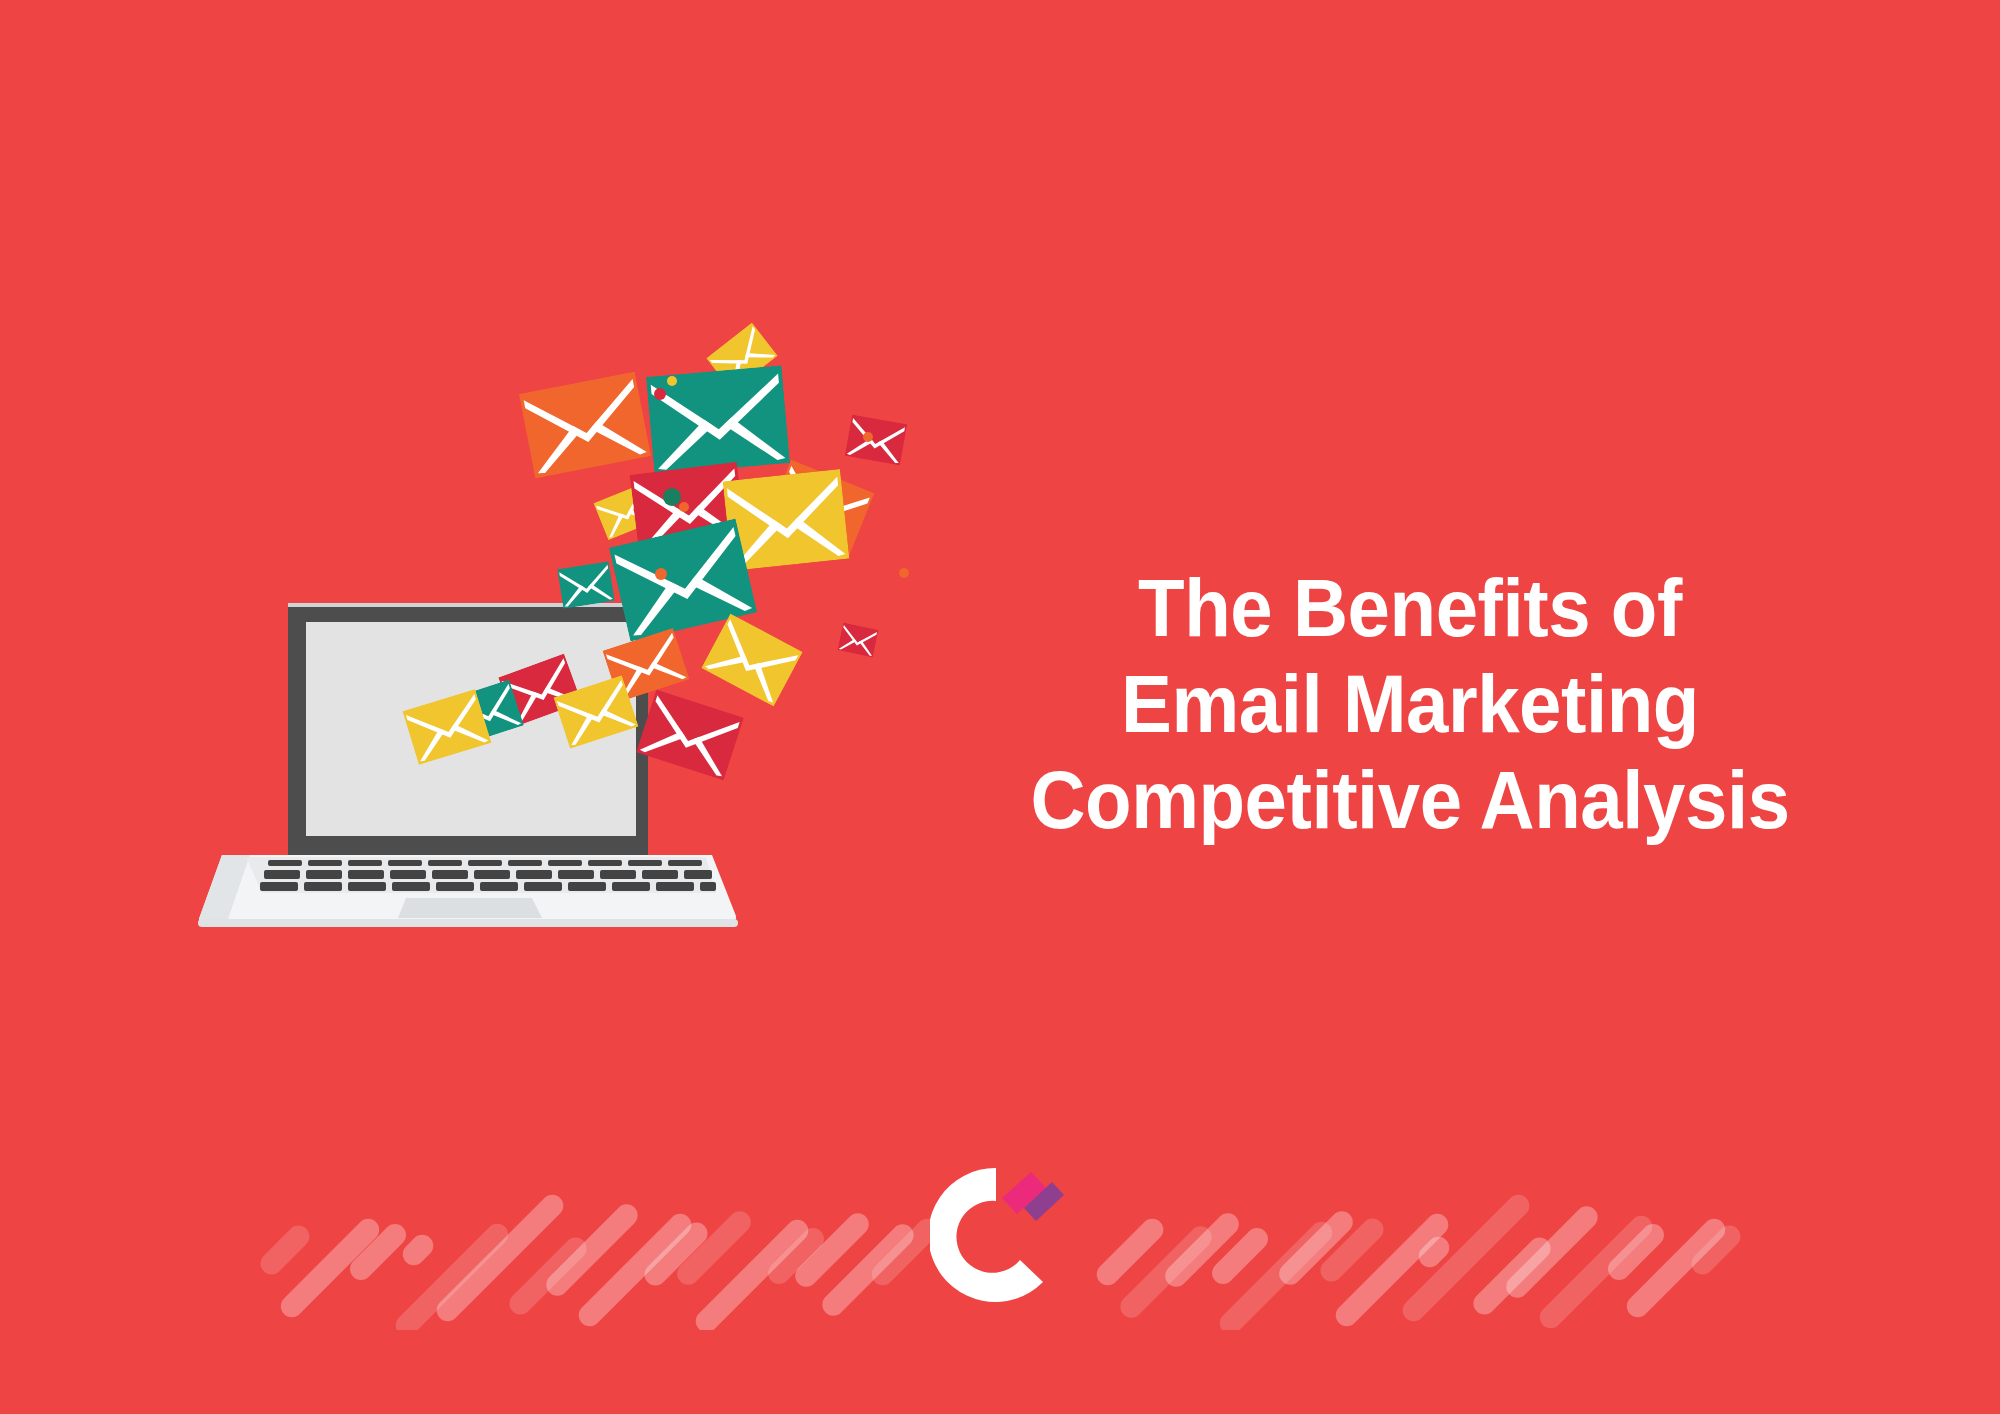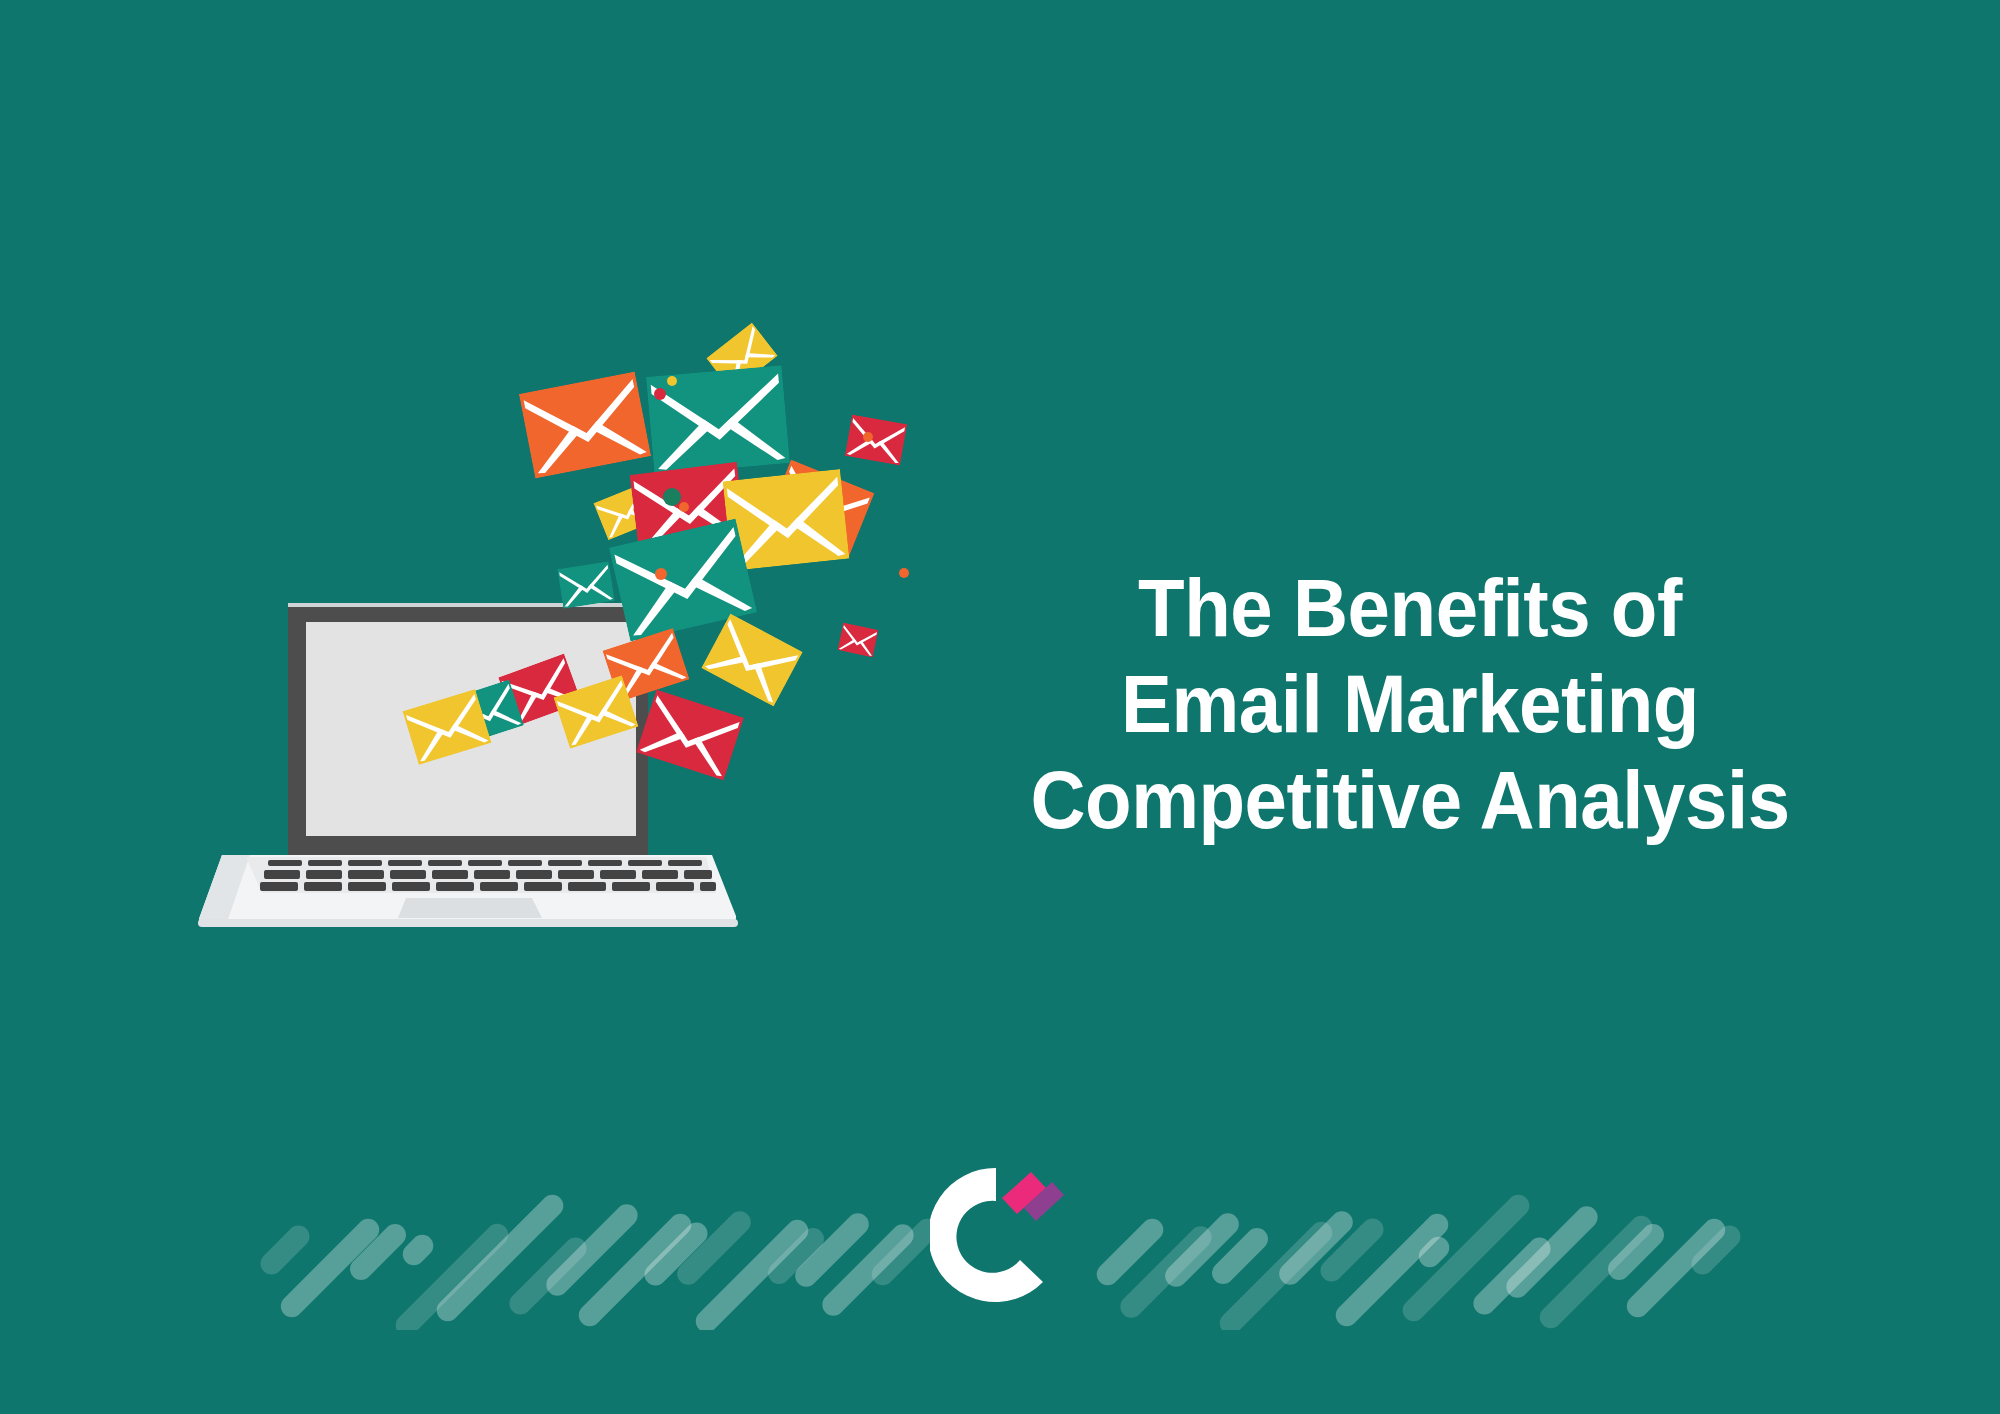--- a/index.html
+++ b/index.html
@@ -30,21 +30,21 @@
   
   #illus{position:absolute;left:0;top:0;width:2000px;height:1414px;}
 
   
   #strip{position:absolute;left:0;top:1130px;width:2000px;height:200px;}
   #logo{position:absolute;left:930px;top:1160px;width:140px;height:150px;}
 </style>
 </head>
 <body>
 
-<div id="stage" style="background: #0f766e;">
+<div id="stage" style="background: #ef4444;">
 
   <svg id="illus" viewBox="0 0 2000 1414">
     <defs>
 
       <symbol id="env" viewBox="0 0 100 74" preserveAspectRatio="none">
         <rect x="0" y="0" width="100" height="74" fill="currentColor"></rect>
         <path d="M3 6 L50 44 L97 6 L97 13 L50 52 L3 13 Z" fill="#ffffff"></path>
         <path d="M3 70 L40 36 L46 41 L9 71 Z" fill="#ffffff"></path>
         <path d="M97 70 L60 36 L54 41 L91 71 Z" fill="#ffffff"></path>
       </symbol>

